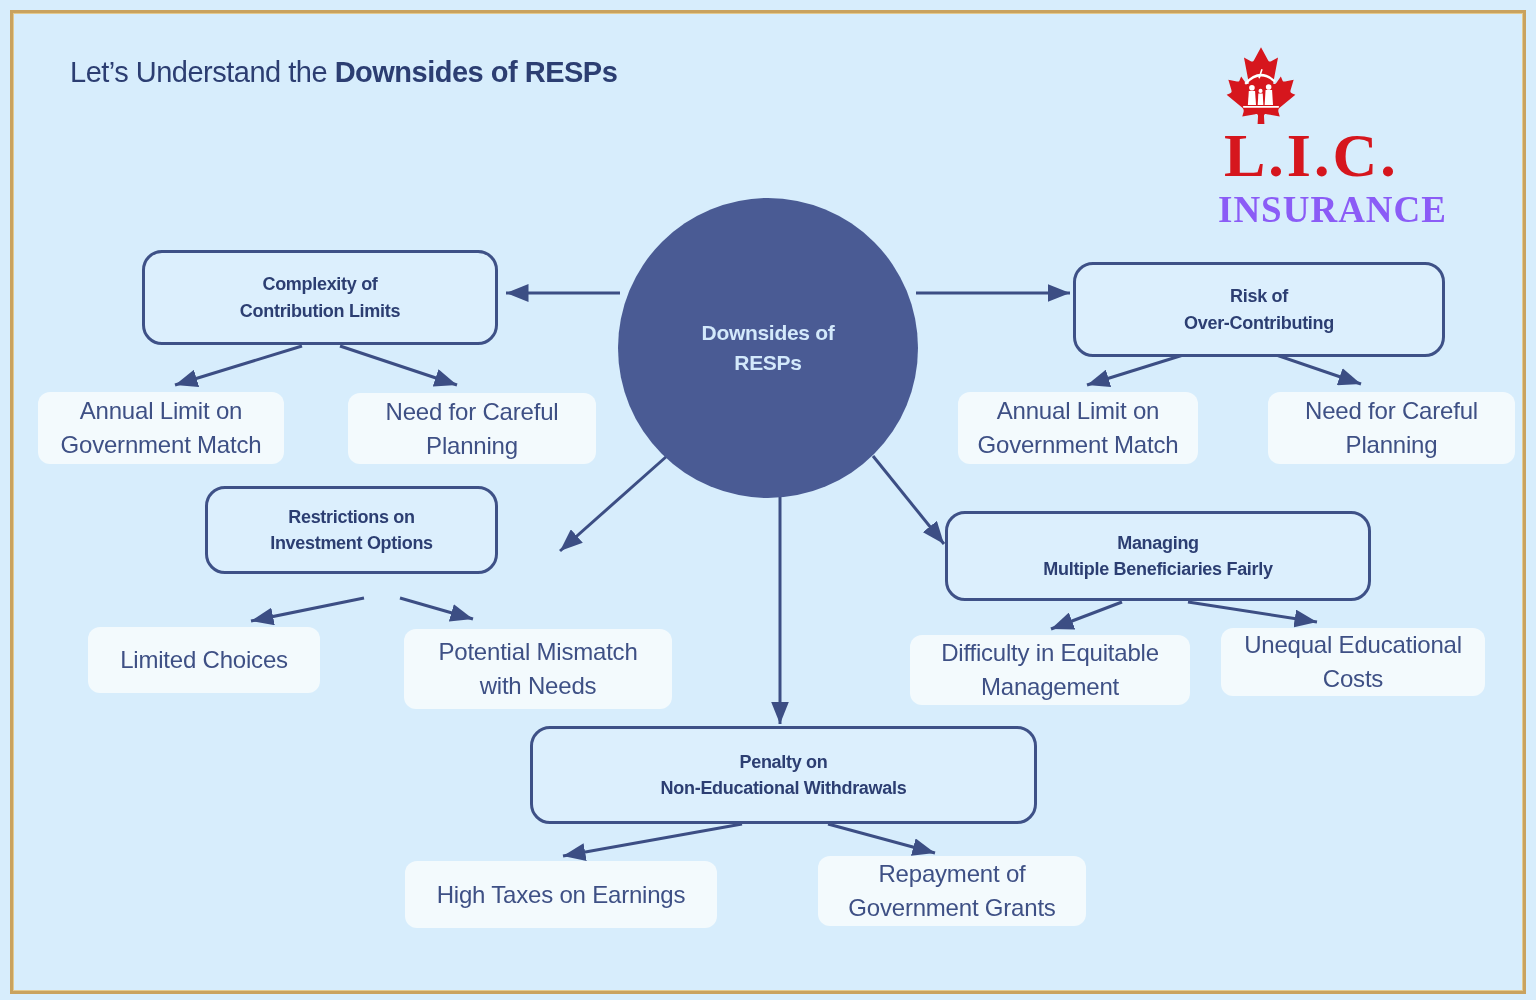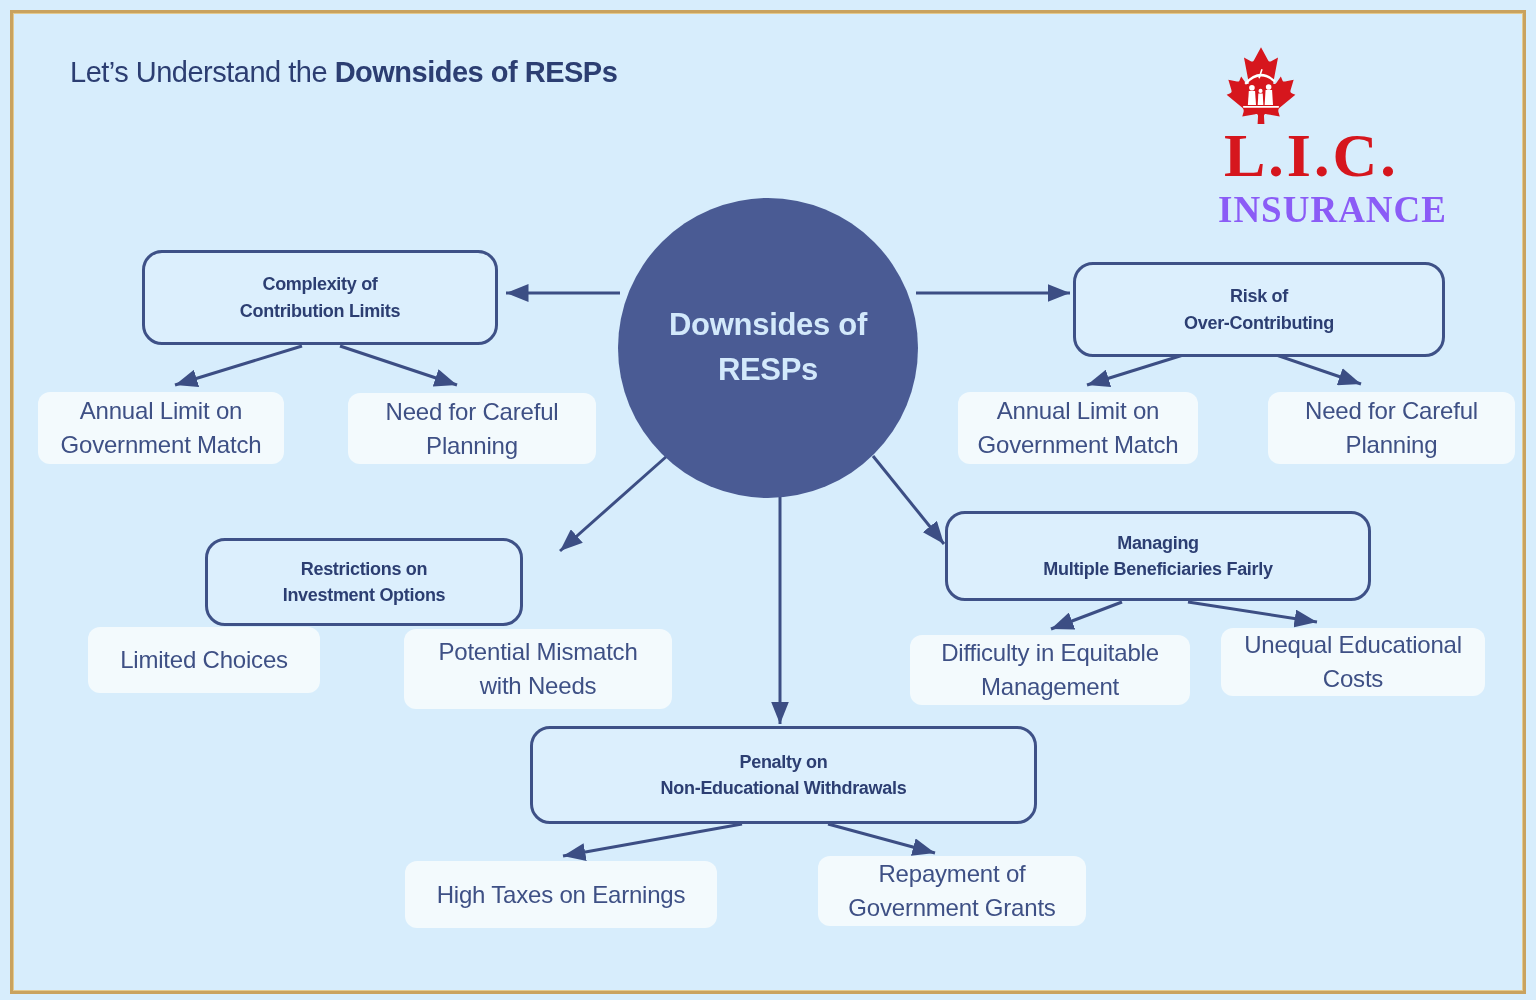--- a/index.html
+++ b/index.html
@@ -32,21 +32,21 @@
   .logo-ins{
     font-family:Liberation Serif, serif;
     font-weight:bold;font-size:37px;color:#8b5cf6;letter-spacing:1px;
     text-align:left;margin-top:2px;
   }
   
   .center-circle{
     position:absolute;left:618px;top:198px;width:300px;height:300px;
     border-radius:50%;background:#4a5b94;
     display:flex;align-items:center;justify-content:center;text-align:center;
-    color:#d3e9fb;font-weight:bold;font-size:31px;line-height:1.45;
+    color:#d3e9fb;font-weight:bold;font-size:21px;line-height:1.45;
     white-space:pre-line;letter-spacing:-0.3px;
   }
   
   .main-box{
     position:absolute;background:#dceffd;border:3px solid #3e5187;border-radius:20px;
     display:flex;align-items:center;justify-content:center;text-align:center;
     font-weight:bold;font-size:18px;line-height:1.45;color:#2c3e72;
     white-space:pre-line;letter-spacing:-0.3px;box-sizing:border-box;
   }
   
@@ -119,21 +119,21 @@
   </g>
 </svg>
 
 <div class="center-circle">Downsides of
 RESPs</div>
 
 <div class="main-box" style="left:142px;top:250px;width:356px;height:95px">Complexity of
 Contribution Limits</div>
 <div class="main-box" style="left:1073px;top:262px;width:372px;height:95px">Risk of
 Over-Contributing</div>
-<div class="main-box" style="left:205px;top:538px;width:318px;height:88px">Restrictions on
+<div class="main-box" style="left:205px;top:486px;width:293px;height:88px">Restrictions on
 Investment Options</div>
 <div class="main-box" style="left:945px;top:511px;width:426px;height:90px">Managing
 Multiple Beneficiaries Fairly</div>
 <div class="main-box" style="left:530px;top:726px;width:507px;height:98px">Penalty on
 Non-Educational Withdrawals</div>
 
 <div class="child-box" style="left:38px;top:392px;width:246px;height:72px">Annual Limit on
 Government Match</div>
 <div class="child-box" style="left:348px;top:393px;width:248px;height:71px">Need for Careful
 Planning</div>

